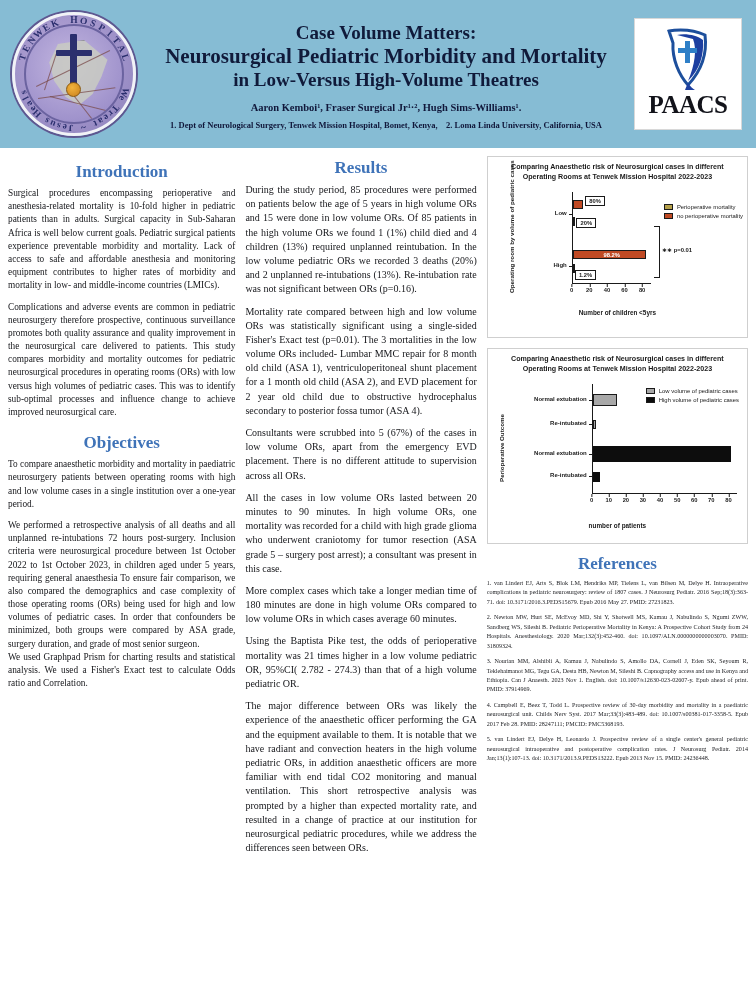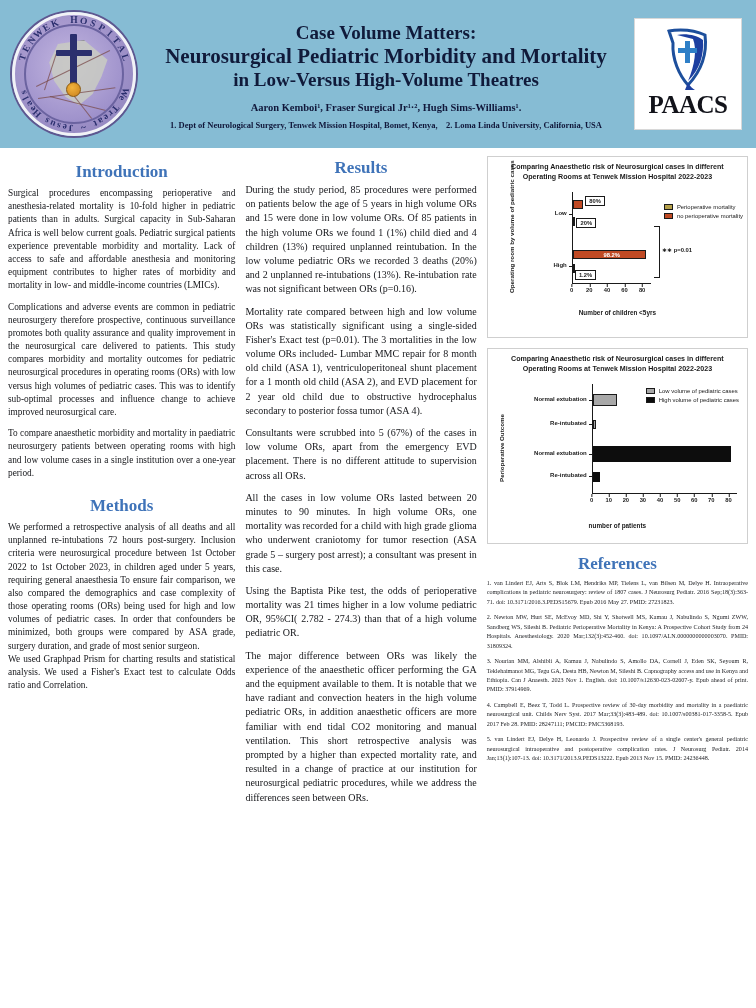--- a/index.html
+++ b/index.html
@@ -368,33 +368,34 @@
     </div>
   </div>
 
   <div class="columns">
 
     <div class="col col-left">
       <h2 class="section">Introduction</h2>
       <p class="body">Surgical procedures encompassing perioperative and anesthesia-related mortality is 10-fold higher in pediatric patients than in adults. Surgical capacity in Sub-Saharan Africa is well below current goals. Pediatric surgical patients experience preventable morbidity and mortality. Lack of access to safe and affordable anesthesia and monitoring equipment contributes to higher rates of morbidity and mortality in low- and middle-income countries (LMICs).</p>
       <p class="body">Complications and adverse events are common in pediatric neurosurgery therefore prospective, continuous surveillance promotes both quality assurance and quality improvement in the neurosurgical care delivered to patients. This study compares morbidity and mortality outcomes for pediatric neurosurgical procedures in operating rooms (ORs) with low versus high volumes of pediatric cases.  This was to identify sub-optimal processes and influence change to achieve improved neurosurgical care.</p>
 
+      <h2 class="section" style="margin-top:14px;">Objectives</h2>
       <p class="body">To compare anaesthetic morbidity and mortality in paediatric neurosurgery patients between operating rooms with high and low volume cases in a single institution over a one-year period.</p>
 
-      <h2 class="section" style="margin-top:16px;">Methods</h2>
       <p class="body" style="margin-bottom:0;">We performed a retrospective analysis of all deaths and all unplanned re-intubations 72 hours post-surgery. Inclusion criteria were neurosurgical procedure between 1st October 2022 to 1st October 2023, in children aged under 5 years, requiring general anaesthesia To ensure fair comparison, we also compared the demographics and case complexity of those operating rooms (ORs) being used for high and low volumes of pediatric cases. In order that confounders be minimized, both groups were compared by ASA grade, surgery duration, and grade of most senior surgeon.</p>
       <p class="body">We used Graphpad Prism for charting results and statistical analysis. We used a Fisher's Exact test to calculate Odds ratio and Correlation.</p>
     </div>
 
     <div class="col col-mid">
       <h2 class="section tight">Results</h2>
       <p class="body">During the study period, 85 procedures were performed on patients below the age of 5 years in high volume ORs and 15 were done in low volume ORs. Of 85 patients in the high volume ORs we found 1 (1%) child died and 4 children (13%) required unplanned reintubation. In the low volume pediatric ORs we recorded 3 deaths (20%) and 2 unplanned re-intubations (13%). Re-intubation rate was not significant between ORs (p=0.16).</p>
       <p class="body">Mortality rate compared between high and low volume ORs was statistically significant using a single-sided Fisher's Exact test (p=0.01). The 3 mortalities in the low volume ORs included- Lumbar MMC repair for 8 month old child (ASA 1), ventriculoperitoneal shunt placement for a 1 month old child (ASA 2), and EVD placement for 2 year old child due to obstructive hydrocephalus secondary to posterior fossa tumor (ASA 4).</p>
       <p class="body">Consultants were scrubbed into 5 (67%) of the cases in low volume ORs, apart from the emergency EVD placement. There is no different attitude to supervision across all ORs.</p>
       <p class="body">All the cases in low volume ORs lasted between 20 minutes to 90 minutes. In high volume ORs, one mortality was recorded for a child with high grade glioma who underwent craniotomy for tumor resection (ASA grade 5 – surgery post arrest); a consultant was present in this case.</p>
+      <p class="body">More complex cases which take a longer median time of 180 minutes are done in high volume ORs compared to low volume ORs in which cases average 60 minutes.</p>
       <p class="body">Using the Baptista Pike test, the odds of perioperative mortality was 21 times higher in a low volume pediatric OR, 95%CI( 2.782 - 274.3) than that of a high volume pediatric OR.</p>
 
       <p class="body">The major difference between ORs was likely the experience of the anaesthetic officer performing the GA and the equipment available to them. It is notable that we have radiant and convection heaters in the high volume pediatric ORs, in addition anaesthetic officers are more familiar with end tidal CO2 monitoring and manual ventilation. This short retrospective analysis was prompted by a higher than expected mortality rate, and resulted in a change of practice at our institution for neurosurgical pediatric procedures, while we address the differences seen between ORs.</p>
     </div>
 
     <div class="col col-right">
 
       <div class="chart-box" style="height:182px;">
         <div class="chart-title">Comparing Anaesthetic risk of Neurosurgical cases in different Operating Rooms at Tenwek Mission Hospital 2022-2023</div>
         <div class="chart-area">

